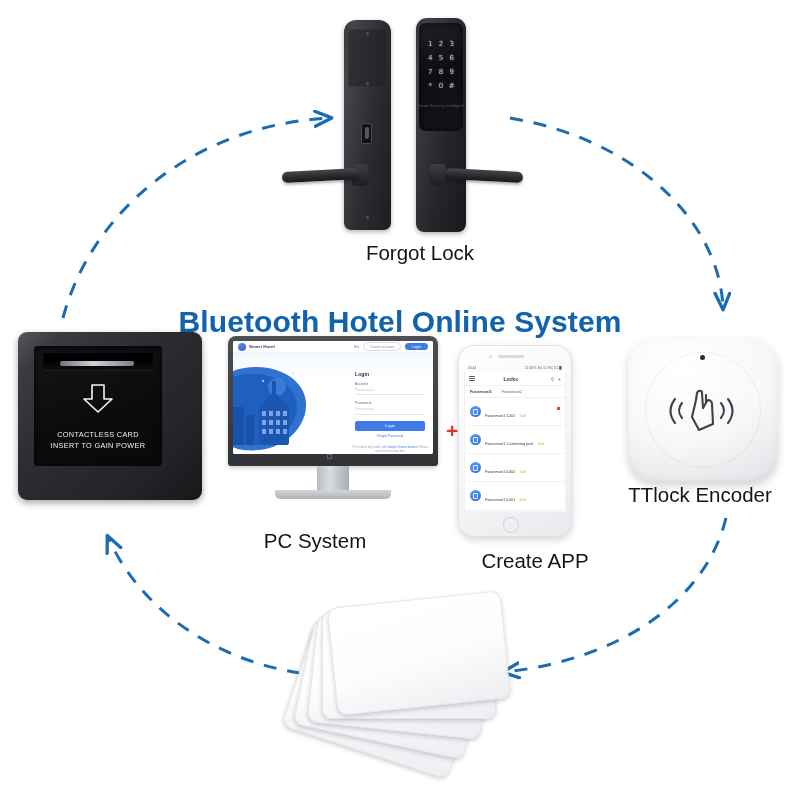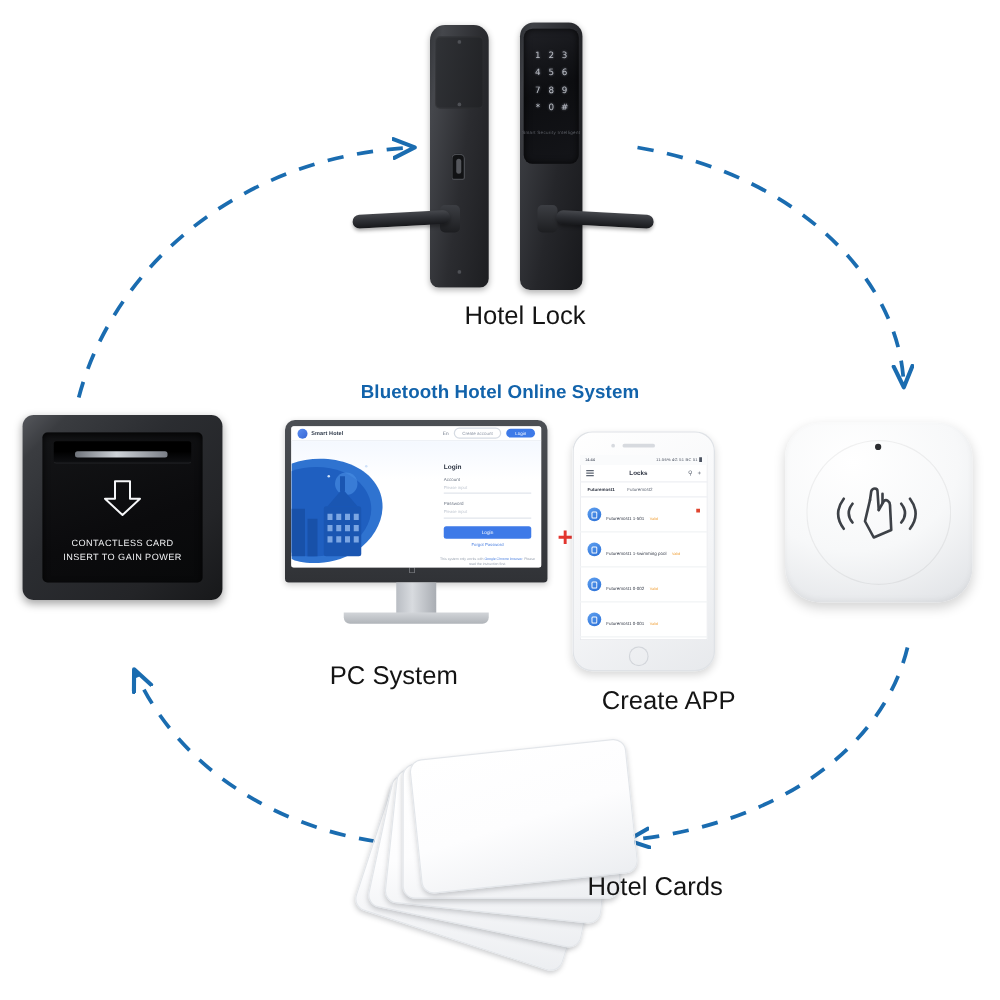--- a/index.html
+++ b/index.html
@@ -27,21 +27,21 @@
     left: 0; top: 0;
     width: 800px; height: 800px;
     pointer-events: none;
   }
 
   
   #center-title {
     left: 0; top: 305px;
     width: 800px;
     text-align: center;
-    font-size: 15px;
+    font-size: 30px;
     font-weight: bold;
     color: #1263ab;
     letter-spacing: .1px;
   }
 
   
   .node-label {
     font-size: 20.5px;
     color: #141414;
     text-align: center;
@@ -154,25 +154,26 @@
   }
   #stub-left  { left: 22px; }
   #stub-right { left: 100px; }
   #lock-label { left: 305px; top: 240px; width: 230px; }
 
   
   #switch-wrap { left: 18px; top: 332px; width: 160px; height: 148px; }
   #switch-face {
     position: absolute;
     left: 0; top: 0;
-    width: 160px; height: 148px;
+    width: 160px; height: 168px;
     border-radius: 9px;
     background:
       linear-gradient(135deg,#55575c 0%,#3a3c40 12%,#2b2d31 40%,#232427 75%,#17181a 100%);
     box-shadow: 0 3px 7px rgba(0,0,0,.35);
+    padding-left: 24px;
   }
   #switch-inner {
     position: absolute;
     left: 16px; top: 14px;
     width: 128px; height: 120px;
     border-radius: 4px;
     background: linear-gradient(160deg,#141517 0%,#0b0b0d 60%,#08090a 100%);
     box-shadow: inset 0 2px 6px rgba(0,0,0,.85);
     overflow: hidden;
   }
@@ -543,21 +544,21 @@
         </div>
       </div>
       <div class="brandline">Smart Security Intelligent</div>
     </div>
 
     <div class="handle-stub" id="stub-left"></div>
     <div class="handle-stub" id="stub-right"></div>
     <div class="handle" id="handle-left"></div>
     <div class="handle" id="handle-right"></div>
   </div>
-  <div class="abs node-label" id="lock-label">Hotel Lock</div>
+  <div class="abs node-label" id="lock-label">Forgot Lock</div>
 
   <div class="abs" id="switch-wrap">
     <div id="switch-face">
       <div id="switch-inner">
         <div id="switch-slot"></div>
         <svg id="switch-arrow" viewBox="0 0 34 30">
           <path d="M11,1 H23 V15 H31 L17,28 L3,15 H11 Z" fill="none" stroke="#f5f6f8" stroke-width="1.6" stroke-linejoin="round"></path>
         </svg>
         <div id="switch-text">CONTACTLESS CARD
 INSERT TO GAIN POWER</div>
@@ -575,29 +576,29 @@
           <path d="M37,22 L36,7 C36,4 32,4 31,7 L30,14"></path>
           <path d="M40,16 L40,9"></path>
           <path d="M16,17 C12,22 12,27 16,32"></path>
           <path d="M9,13 C3,21 3,29 9,37"></path>
           <path d="M55,17 C59,22 59,27 55,32"></path>
           <path d="M62,13 C68,21 68,29 62,37"></path>
         </g>
       </svg>
     </div>
   </div>
+  <div class="abs node-label" id="encoder-label">TTlock Encoder</div>
 
   <div class="abs" id="cards-wrap">
     <div class="card" style="left:6px;  top:52px; transform:rotate(18deg);"></div>
     <div class="card" style="left:14px; top:40px; transform:rotate(12deg);"></div>
     <div class="card" style="left:24px; top:28px; transform:rotate(6deg);"></div>
     <div class="card" style="left:34px; top:16px; transform:rotate(0deg);"></div>
     <div class="card" style="left:44px; top:4px;  transform:rotate(-6deg);"></div>
   </div>
-  <div class="abs node-label" id="cards-label">Hotel Cards</div>
 
   <div class="abs" id="pc-wrap">
     <div id="pc-bezel">
       <div id="pc-screen">
 
         <div id="pc-topbar">
           <div id="pc-logo"></div>
           <div id="pc-brand">Smart Hotel</div>
           <div id="pc-topright">
             <div id="pc-lang">En</div>

